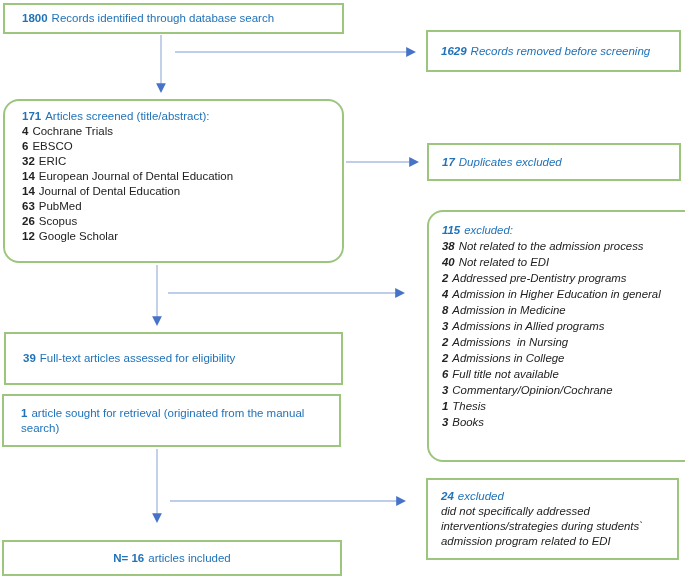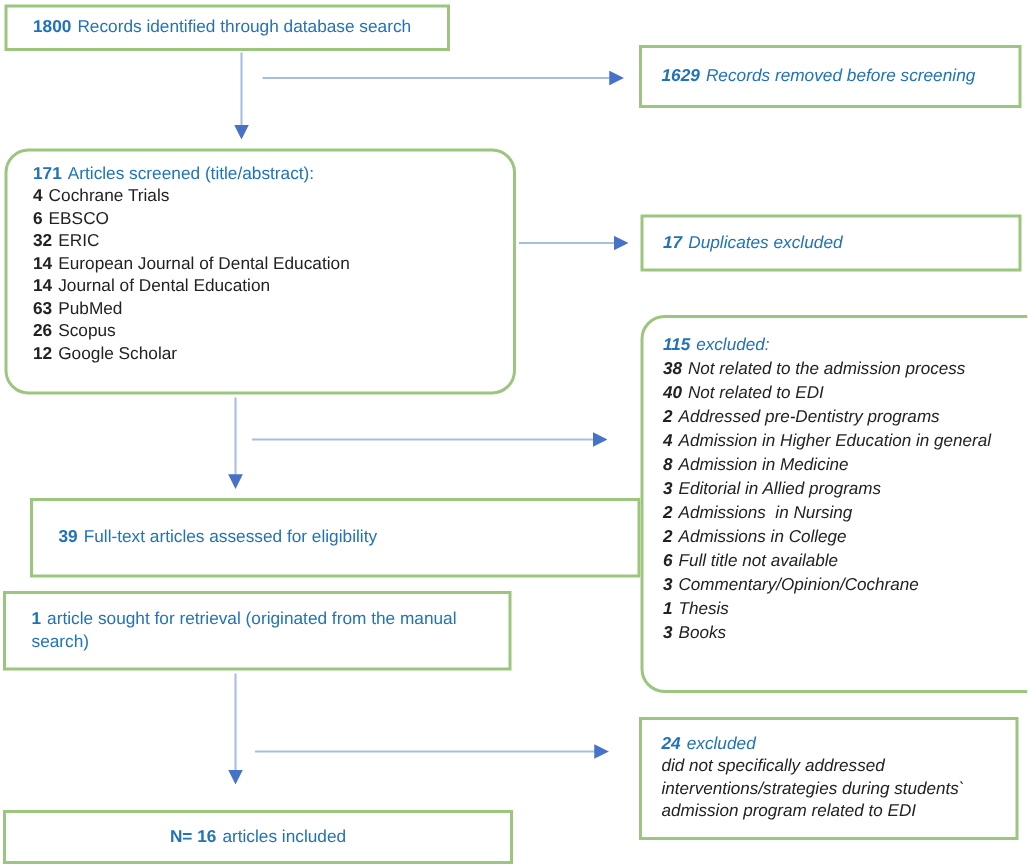--- a/index.html
+++ b/index.html
@@ -46,21 +46,21 @@
     </defs>
     <path d="M161,35 V91" stroke="#a8bde2" stroke-width="1.4" fill="none" marker-end="url(#ah)"></path>
     <path d="M175,52 H414" stroke="#a8bde2" stroke-width="1.4" fill="none" marker-end="url(#ah)"></path>
     <path d="M346,162 H417" stroke="#a8bde2" stroke-width="1.4" fill="none" marker-end="url(#ah)"></path>
     <path d="M157,265 V324" stroke="#a8bde2" stroke-width="1.4" fill="none" marker-end="url(#ah)"></path>
     <path d="M168,293 H403" stroke="#a8bde2" stroke-width="1.4" fill="none" marker-end="url(#ah)"></path>
     <path d="M157,449 V521" stroke="#a8bde2" stroke-width="1.4" fill="none" marker-end="url(#ah)"></path>
     <path d="M170,501 H404" stroke="#a8bde2" stroke-width="1.4" fill="none" marker-end="url(#ah)"></path>
   </svg>
 
-  <div class="box flex-center pad-left-lg" style="left:3px;top:3px;width:297px;height:31px;">
+  <div class="box flex-center pad-left-lg" style="left:3px;top:3px;width:341px;height:31px;">
     <div class="row blue">
       <b>1800</b><span>Records identified through database search</span>
     </div>
   </div>
 
   <div class="box flex-center pad-left-sm" style="left:426px;top:30px;width:255px;height:42px;">
     <div class="row blue">
       <b>1629</b><span>Records removed before screening</span>
     </div>
   </div>
@@ -87,30 +87,30 @@
 
   <div class="box list list-wide pad-left-sm" style="left:427px;top:210px;width:277px;height:252px;padding-top:10px;">
     <div class="row blue">
       <b>115</b><span>excluded:</span>
     </div>
     <div class="row black"><b>38</b><span>Not related to the admission process</span></div>
     <div class="row black"><b>40</b><span>Not related to EDI</span></div>
     <div class="row black"><b>2</b><span>Addressed pre-Dentistry programs</span></div>
     <div class="row black"><b>4</b><span>Admission in Higher Education in general</span></div>
     <div class="row black"><b>8</b><span>Admission in Medicine</span></div>
-    <div class="row black"><b>3</b><span>Editorial in Allied programs</span></div>
+    <div class="row black"><b>3</b><span>Admissions in Allied programs</span></div>
     <div class="row black"><b>2</b><span>Admissions  in Nursing</span></div>
     <div class="row black"><b>2</b><span>Admissions in College</span></div>
     <div class="row black"><b>6</b><span>Full title not available</span></div>
     <div class="row black"><b>3</b><span>Commentary/Opinion/Cochrane</span></div>
     <div class="row black"><b>1</b><span>Thesis</span></div>
     <div class="row black"><b>3</b><span>Books</span></div>
   </div>
 
-  <div class="box flex-center pad-left-lg" style="left:20px;top:332px;width:407px;height:53px;">
+  <div class="box flex-center pad-left-lg" style="left:4px;top:332px;width:339px;height:53px;">
     <div class="row blue">
       <b>39</b><span>Full-text articles assessed for eligibility</span>
     </div>
   </div>
 
   <div class="box flex-center pad-left-lg" style="left:2px;top:394px;width:339px;height:53px;">
     <div class="row wrap blue">
       <b>1</b><span>article sought for retrieval (originated from the manual search)</span>
     </div>
   </div>

